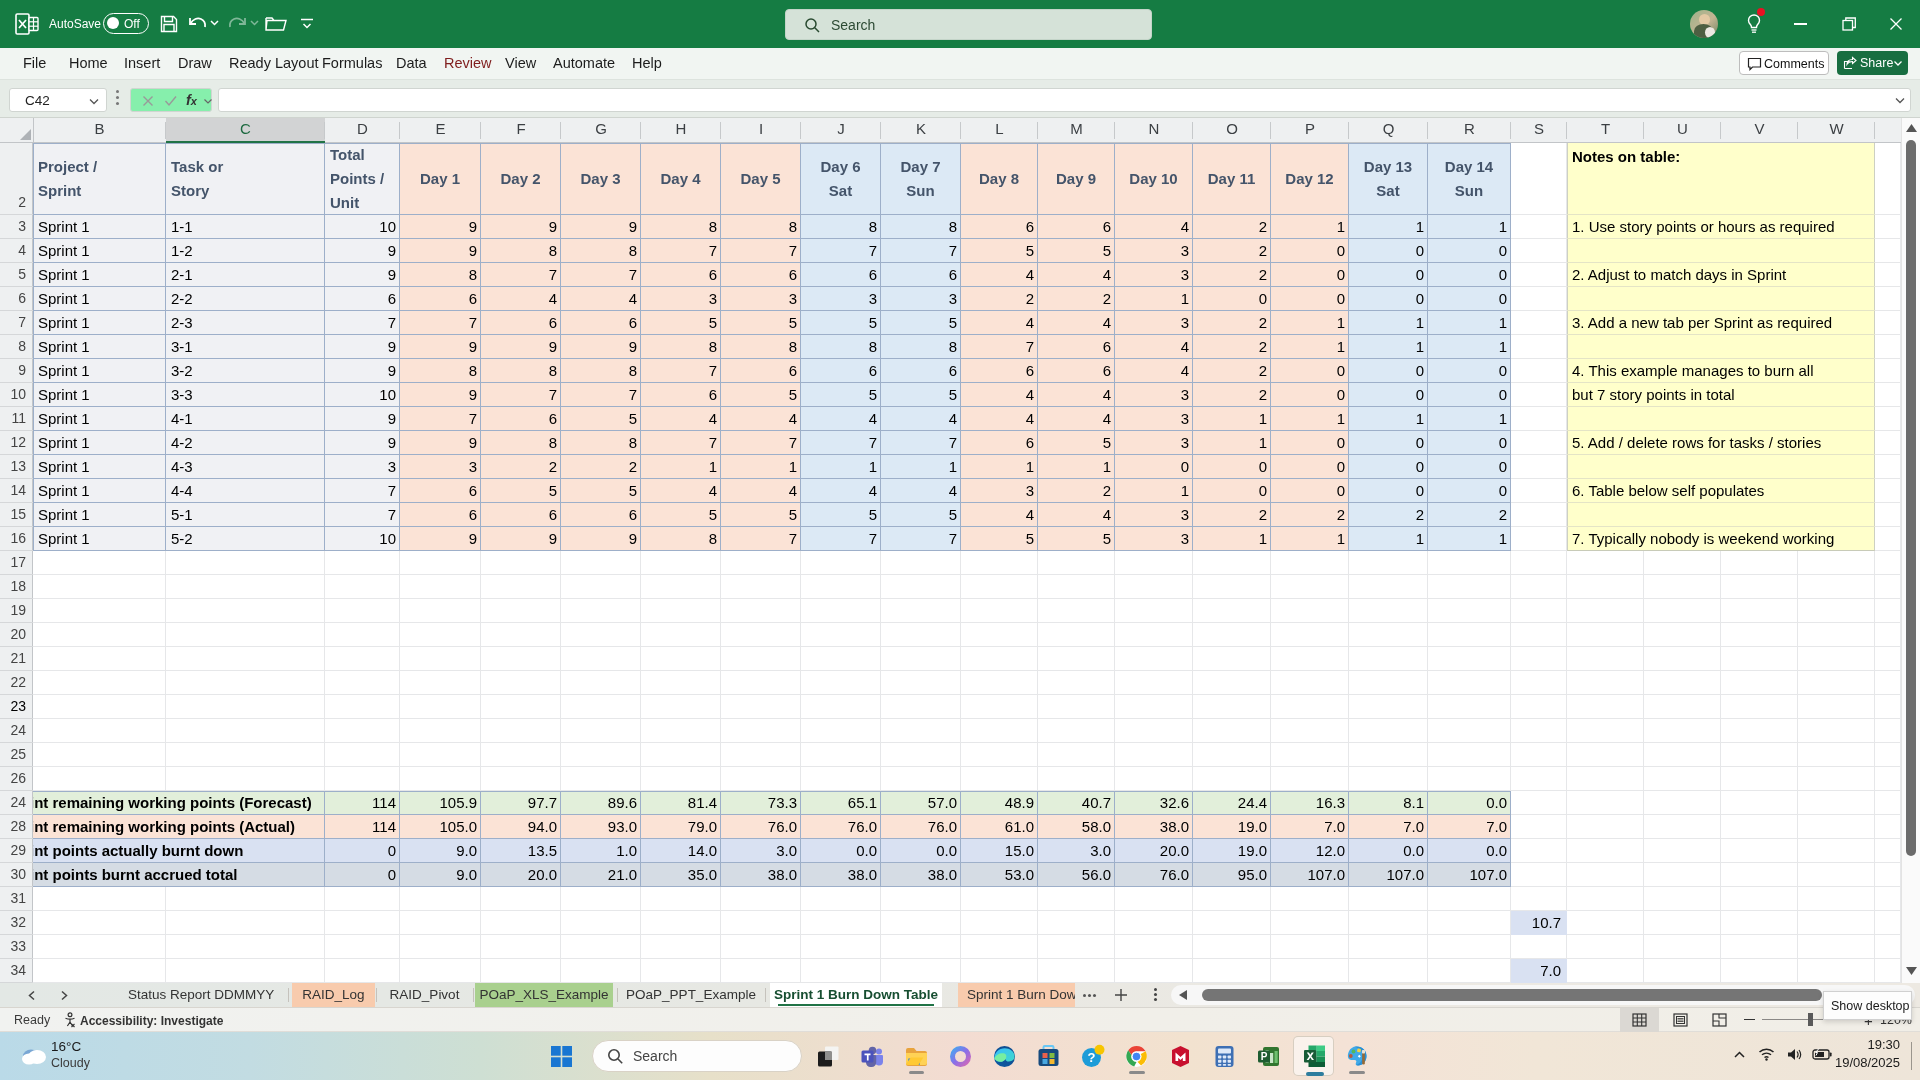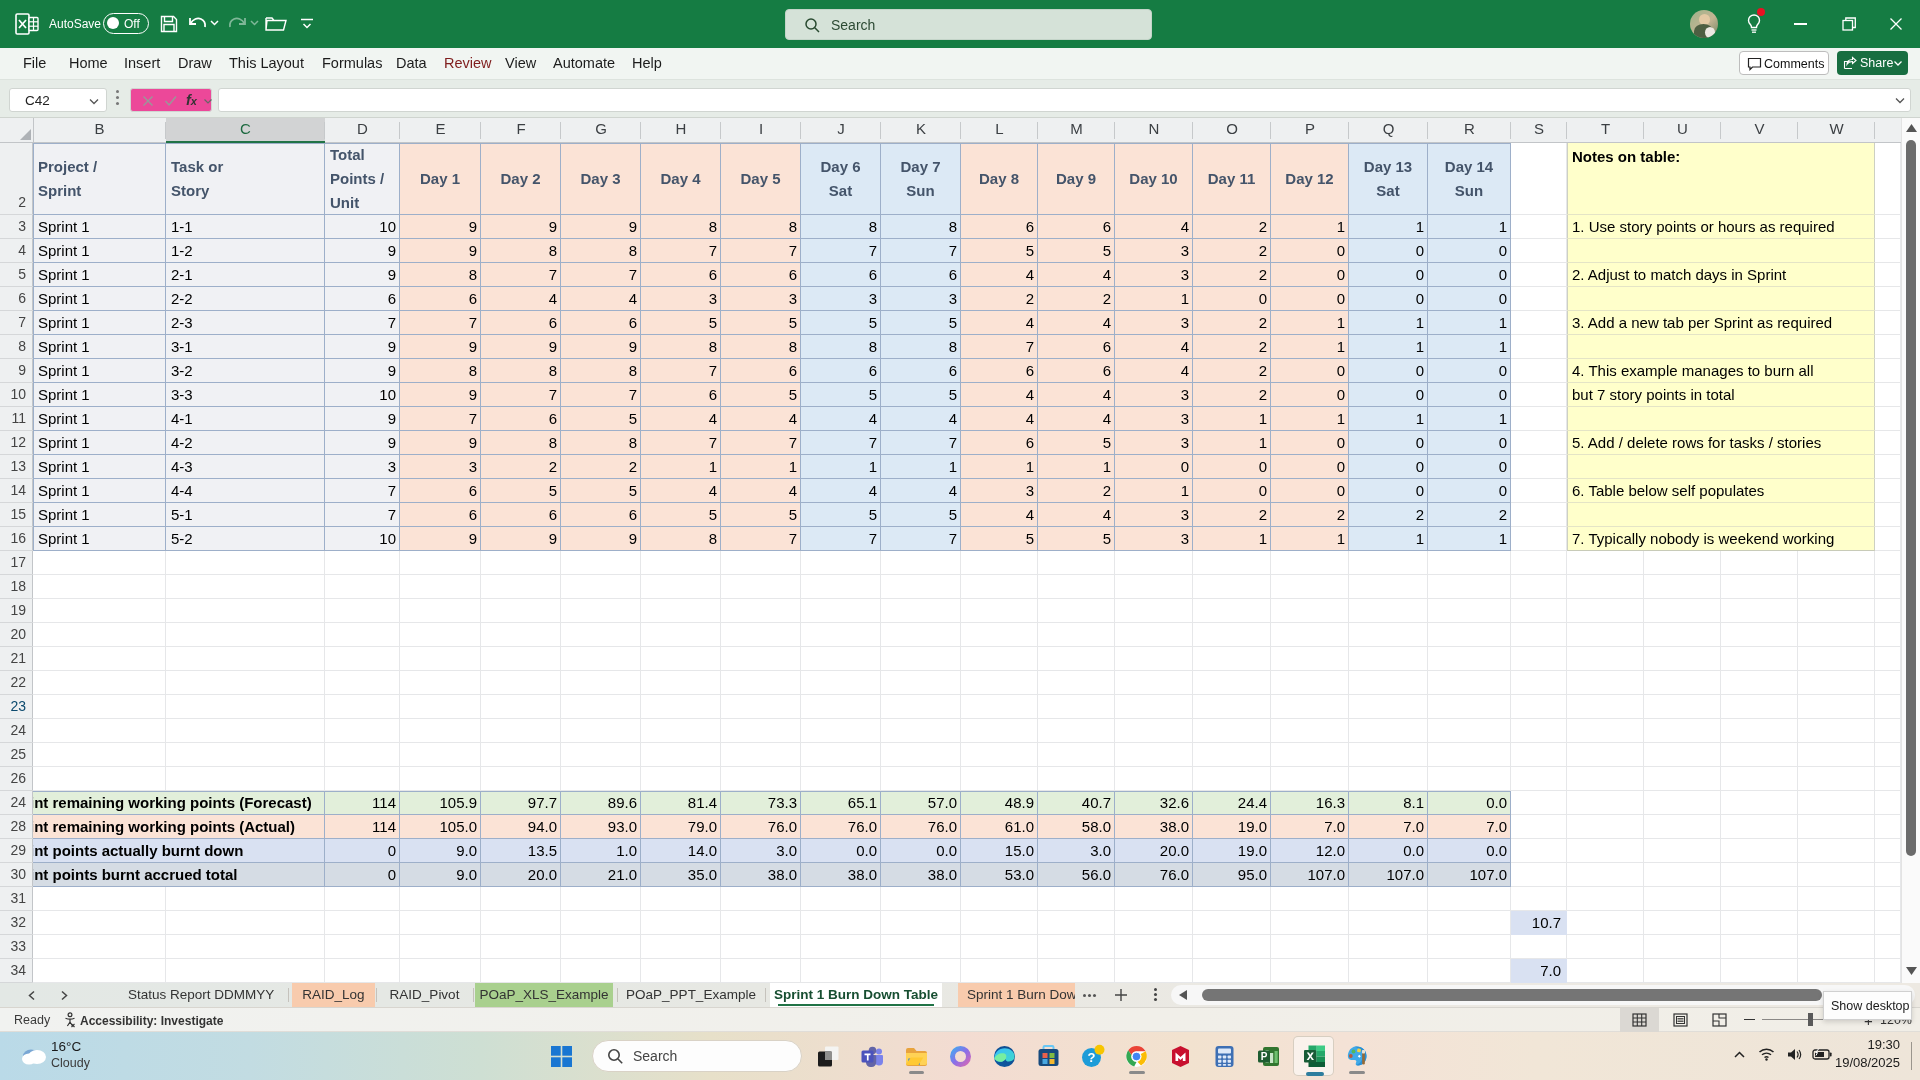--- a/index.html
+++ b/index.html
@@ -65,21 +65,21 @@
     </svg>
 <svg class="abs" style="left:1889px;top:17px" width="14" height="14" viewBox="0 0 14 14">
 <path d="M1.5 1.5 L12.5 12.5 M12.5 1.5 L1.5 12.5" stroke="#fff" stroke-width="1.3"></path>
     </svg>
 </div>
 <div class="abs" style="left:0;top:48px;width:1920px;height:32px;background:#f1f5f2;border-bottom:1px solid #dde3de">
 <div class="abs" style="left:23px;top:7px;font-size:14.5px;color:#1c1c1c">File</div>
 <div class="abs" style="left:69px;top:7px;font-size:14.5px;color:#1c1c1c">Home</div>
 <div class="abs" style="left:124px;top:7px;font-size:14.5px;color:#1c1c1c">Insert</div>
 <div class="abs" style="left:178px;top:7px;font-size:14.5px;color:#1c1c1c">Draw</div>
-<div class="abs" style="left:229px;top:7px;font-size:14.5px;color:#1c1c1c">This Layout</div>
+<div class="abs" style="left:229px;top:7px;font-size:14.5px;color:#1c1c1c">Ready Layout</div>
 <div class="abs" style="left:322px;top:7px;font-size:14.5px;color:#1c1c1c">Formulas</div>
 <div class="abs" style="left:396px;top:7px;font-size:14.5px;color:#1c1c1c">Data</div>
 <div class="abs" style="left:444px;top:7px;font-size:14.5px;color:#7f1d1d">Review</div>
 <div class="abs" style="left:505px;top:7px;font-size:14.5px;color:#1c1c1c">View</div>
 <div class="abs" style="left:553px;top:7px;font-size:14.5px;color:#1c1c1c">Automate</div>
 <div class="abs" style="left:632px;top:7px;font-size:14.5px;color:#1c1c1c">Help</div>
 <div class="abs" style="left:1739px;top:3px;width:90px;height:24px;background:#fff;border:1px solid #bdbdbd;border-radius:4px">
 <svg class="abs" style="left:7px;top:5px" width="15" height="14" viewBox="0 0 15 14">
 <path d="M1.5 1.5 h12 v8.5 h-8 l-2.5 2.5 v-2.5 h-1.5 z" fill="none" stroke="#222" stroke-width="1.2"></path>
       </svg>
@@ -96,21 +96,21 @@
     </div>
 </div>
 <div class="abs" style="left:0;top:80px;width:1920px;height:38px;background:#e6ece7;border-bottom:1px solid #cfd4cf">
 <div class="abs" style="left:9px;top:8px;width:98px;height:24px;background:#fff;border:1px solid #d0d5d1;border-radius:3px">
 <div class="abs" style="left:15px;top:4px;font-size:13.5px;color:#222">C42</div>
 <svg class="abs" style="left:78px;top:9px" width="12" height="9" viewBox="0 0 12 9">
         <path d="M2 1.5 l4 4 4-4" fill="none" stroke="#555" stroke-width="1.3"></path>
       </svg>
     </div>
 <div class="abs" style="left:116px;top:10px;width:3px;height:3px;background:#777;border-radius:50%;box-shadow:0 6px 0 #777,0 12px 0 #777"></div>
-<div class="abs" style="left:130px;top:8px;width:82px;height:24px;background:#ec4899;border:1px solid #d0d5d1;border-radius:3px">
+<div class="abs" style="left:130px;top:8px;width:82px;height:24px;background:#86efac;border:1px solid #d0d5d1;border-radius:3px">
 <svg class="abs" style="left:11px;top:6px" width="12" height="12" viewBox="0 0 12 12">
         <path d="M1.5 1.5 L10.5 10.5 M10.5 1.5 L1.5 10.5" stroke="#999" stroke-width="1.4"></path>
       </svg>
 <svg class="abs" style="left:33px;top:6px" width="14" height="12" viewBox="0 0 14 12">
         <path d="M1.5 6 L5 10 12 1.5" fill="none" stroke="#999" stroke-width="1.4"></path>
       </svg>
 <div class="abs" style="left:55px;top:3px;font-size:14.5px;font-style:italic;font-weight:bold;color:#333">f<span style="font-size:11px">x</span></div>
 <svg class="abs" style="left:72px;top:9px" width="10" height="8" viewBox="0 0 10 8">
         <path d="M1.5 1.5 l3.5 3.5 3.5-3.5" fill="none" stroke="#666" stroke-width="1.2"></path>
       </svg>
@@ -952,21 +952,21 @@
 <div class="abs" style="left:0;top:457px;width:26px;text-align:right;font-size:14px;color:#444;line-height:22px">18</div>
 <div class="abs" style="left:0;top:504px;width:33px;height:1px;background:#d5d7d9"></div>
 <div class="abs" style="left:0;top:481px;width:26px;text-align:right;font-size:14px;color:#444;line-height:22px">19</div>
 <div class="abs" style="left:0;top:528px;width:33px;height:1px;background:#d5d7d9"></div>
 <div class="abs" style="left:0;top:505px;width:26px;text-align:right;font-size:14px;color:#444;line-height:22px">20</div>
 <div class="abs" style="left:0;top:552px;width:33px;height:1px;background:#d5d7d9"></div>
 <div class="abs" style="left:0;top:529px;width:26px;text-align:right;font-size:14px;color:#444;line-height:22px">21</div>
 <div class="abs" style="left:0;top:576px;width:33px;height:1px;background:#d5d7d9"></div>
 <div class="abs" style="left:0;top:553px;width:26px;text-align:right;font-size:14px;color:#444;line-height:22px">22</div>
 <div class="abs" style="left:0;top:600px;width:33px;height:1px;background:#d5d7d9"></div>
-<div class="abs" style="left:0;top:577px;width:26px;text-align:right;font-size:14px;color:#0c4a6e;line-height:22px">23</div>
+<div class="abs" style="left:0;top:577px;width:26px;text-align:right;font-size:14px;color:#000000;line-height:22px">23</div>
 <div class="abs" style="left:0;top:624px;width:33px;height:1px;background:#d5d7d9"></div>
 <div class="abs" style="left:0;top:601px;width:26px;text-align:right;font-size:14px;color:#444;line-height:22px">24</div>
 <div class="abs" style="left:0;top:648px;width:33px;height:1px;background:#d5d7d9"></div>
 <div class="abs" style="left:0;top:625px;width:26px;text-align:right;font-size:14px;color:#444;line-height:22px">25</div>
 <div class="abs" style="left:0;top:672px;width:33px;height:1px;background:#d5d7d9"></div>
 <div class="abs" style="left:0;top:649px;width:26px;text-align:right;font-size:14px;color:#444;line-height:22px">26</div>
 <div class="abs" style="left:0;top:696px;width:33px;height:1px;background:#d5d7d9"></div>
 <div class="abs" style="left:0;top:673px;width:26px;text-align:right;font-size:14px;color:#444;line-height:22px">24</div>
 <div class="abs" style="left:0;top:720px;width:33px;height:1px;background:#d5d7d9"></div>
 <div class="abs" style="left:0;top:697px;width:26px;text-align:right;font-size:14px;color:#444;line-height:22px">28</div>

